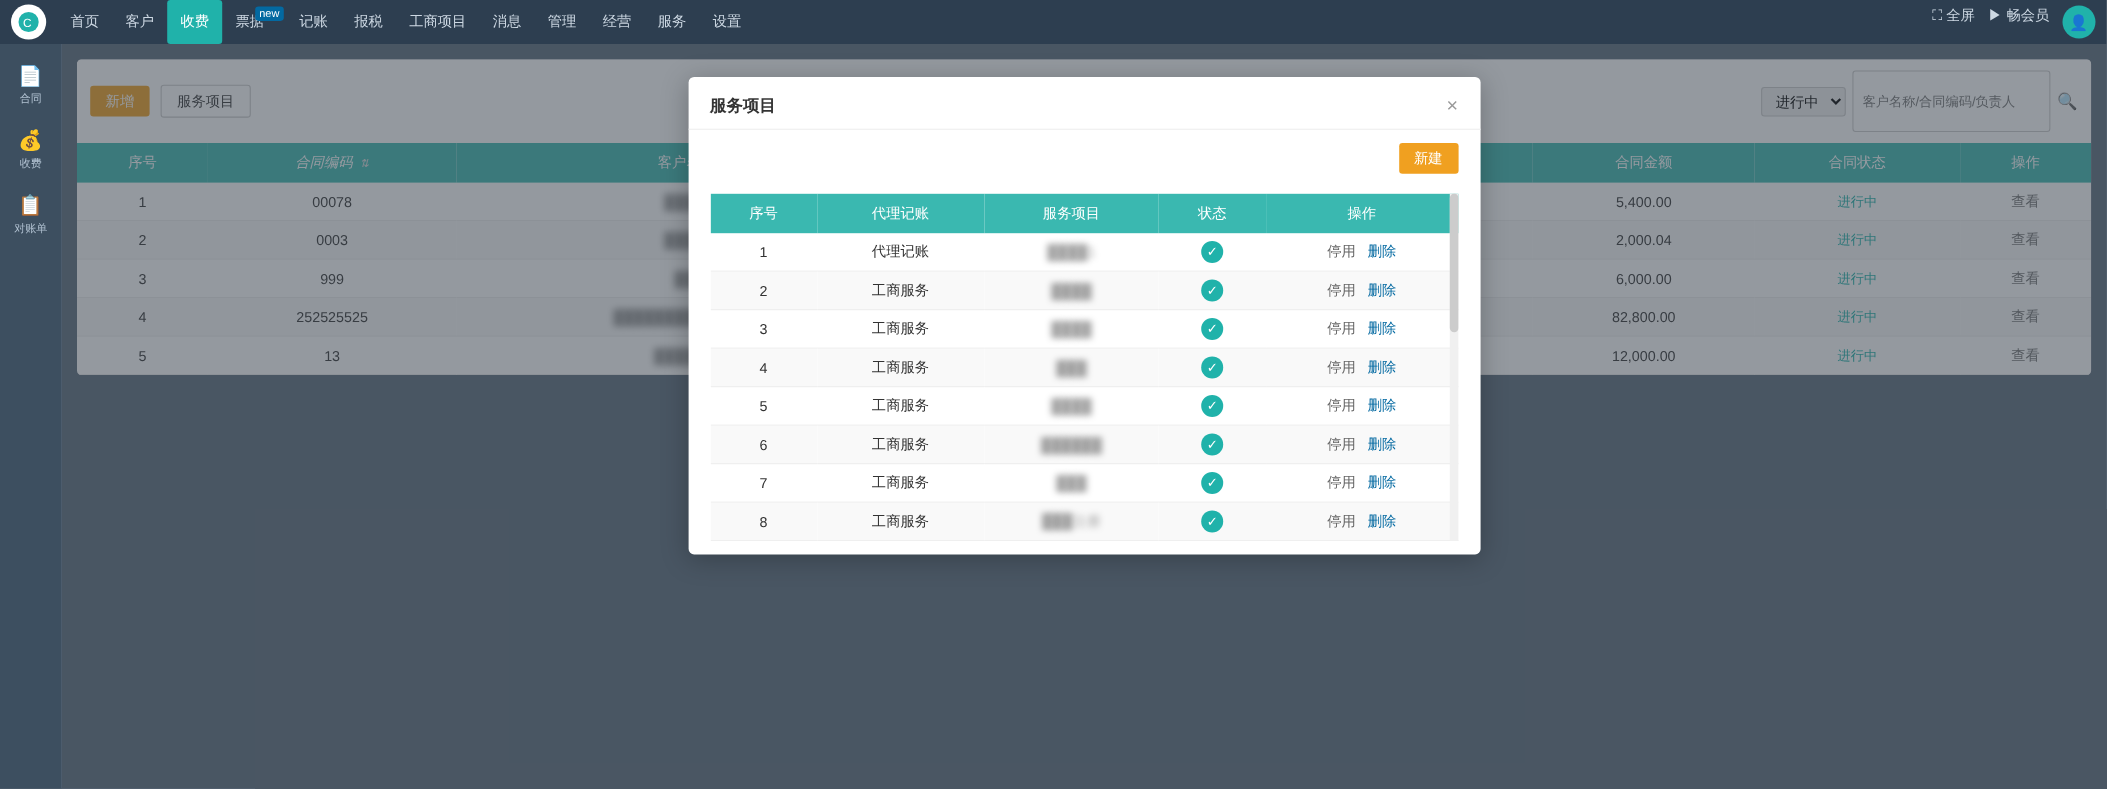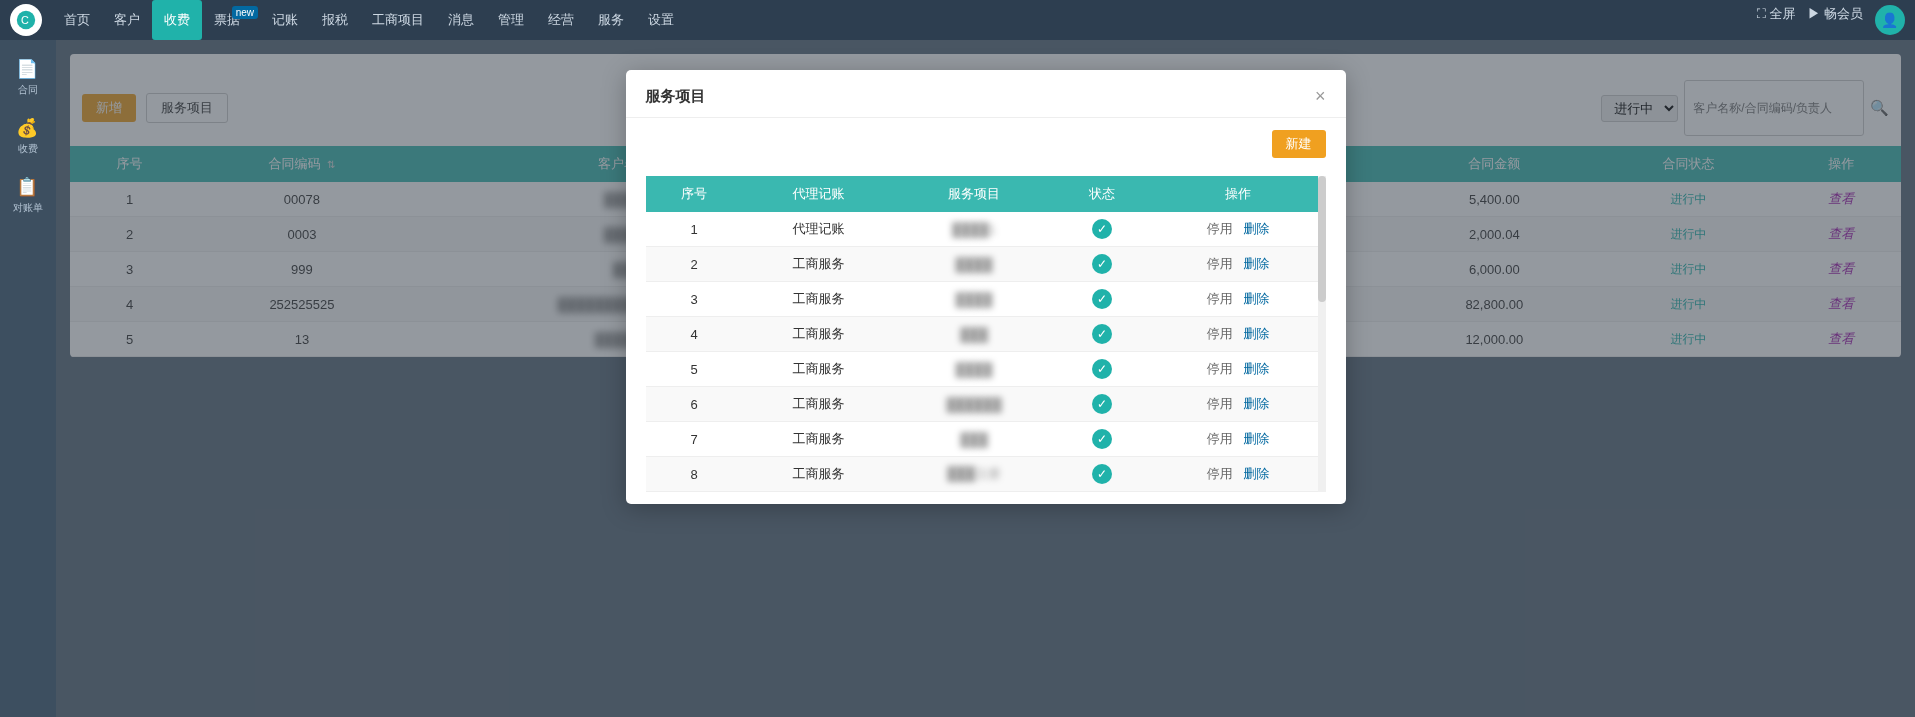--- a/index.html
+++ b/index.html
@@ -99,21 +99,20 @@
     
     .table-container {
       background: #fff;
       border-radius: 4px;
       overflow: hidden;
     }
     .table-toolbar {
       padding: 10px 12px;
       display: flex; align-items: center; gap: 10px;
       background: #fff;
-      margin-top: 16px;
     }
     .btn-new {
       background: #f0a020;
       color: #fff;
       border: none;
       padding: 5px 14px;
       border-radius: 3px;
       cursor: pointer;
       font-size: 13px;
     }
@@ -176,23 +175,22 @@
     }
     .data-table tbody td.blurred {
       color: transparent;
       text-shadow: 0 0 7px rgba(0,0,0,0.4);
     }
     .status-badge {
       color: #20b2aa;
       font-size: 12px;
     }
     .action-link {
-      color: #a21caf;
-      cursor: pointer;
-      font-style: italic;
+      color: #737373;
+      cursor: pointer;
     }
     .sort-icon { font-size: 10px; color: #ddd; margin-left: 3px; }
 
     
     .overlay {
       position: absolute;
       top: 0; left: 0; right: 0; bottom: 0;
       background: rgba(60,70,80,0.55);
       display: flex;
       align-items: flex-start;
@@ -398,21 +396,21 @@
           </select>
           <input class="search-input" type="text" placeholder="客户名称/合同编码/负责人" style="">
           <button class="search-icon-btn">🔍</button>
         </div>
       </div>
 
       <table class="data-table">
         <thead>
           <tr>
             <th>序号</th>
-            <th style="cursor:pointer;">
+            <th style="cursor:pointer;font-style:italic;">
               <span>合同编码</span>
               <span class="sort-icon">⇅</span>
             </th>
             <th style="cursor:pointer;">
               <span>客户名称</span>
               <span class="sort-icon">⇅</span>
             </th>
             <th style="cursor:pointer;">
               <span>服务项目</span>
               <span class="sort-icon">▼</span>

